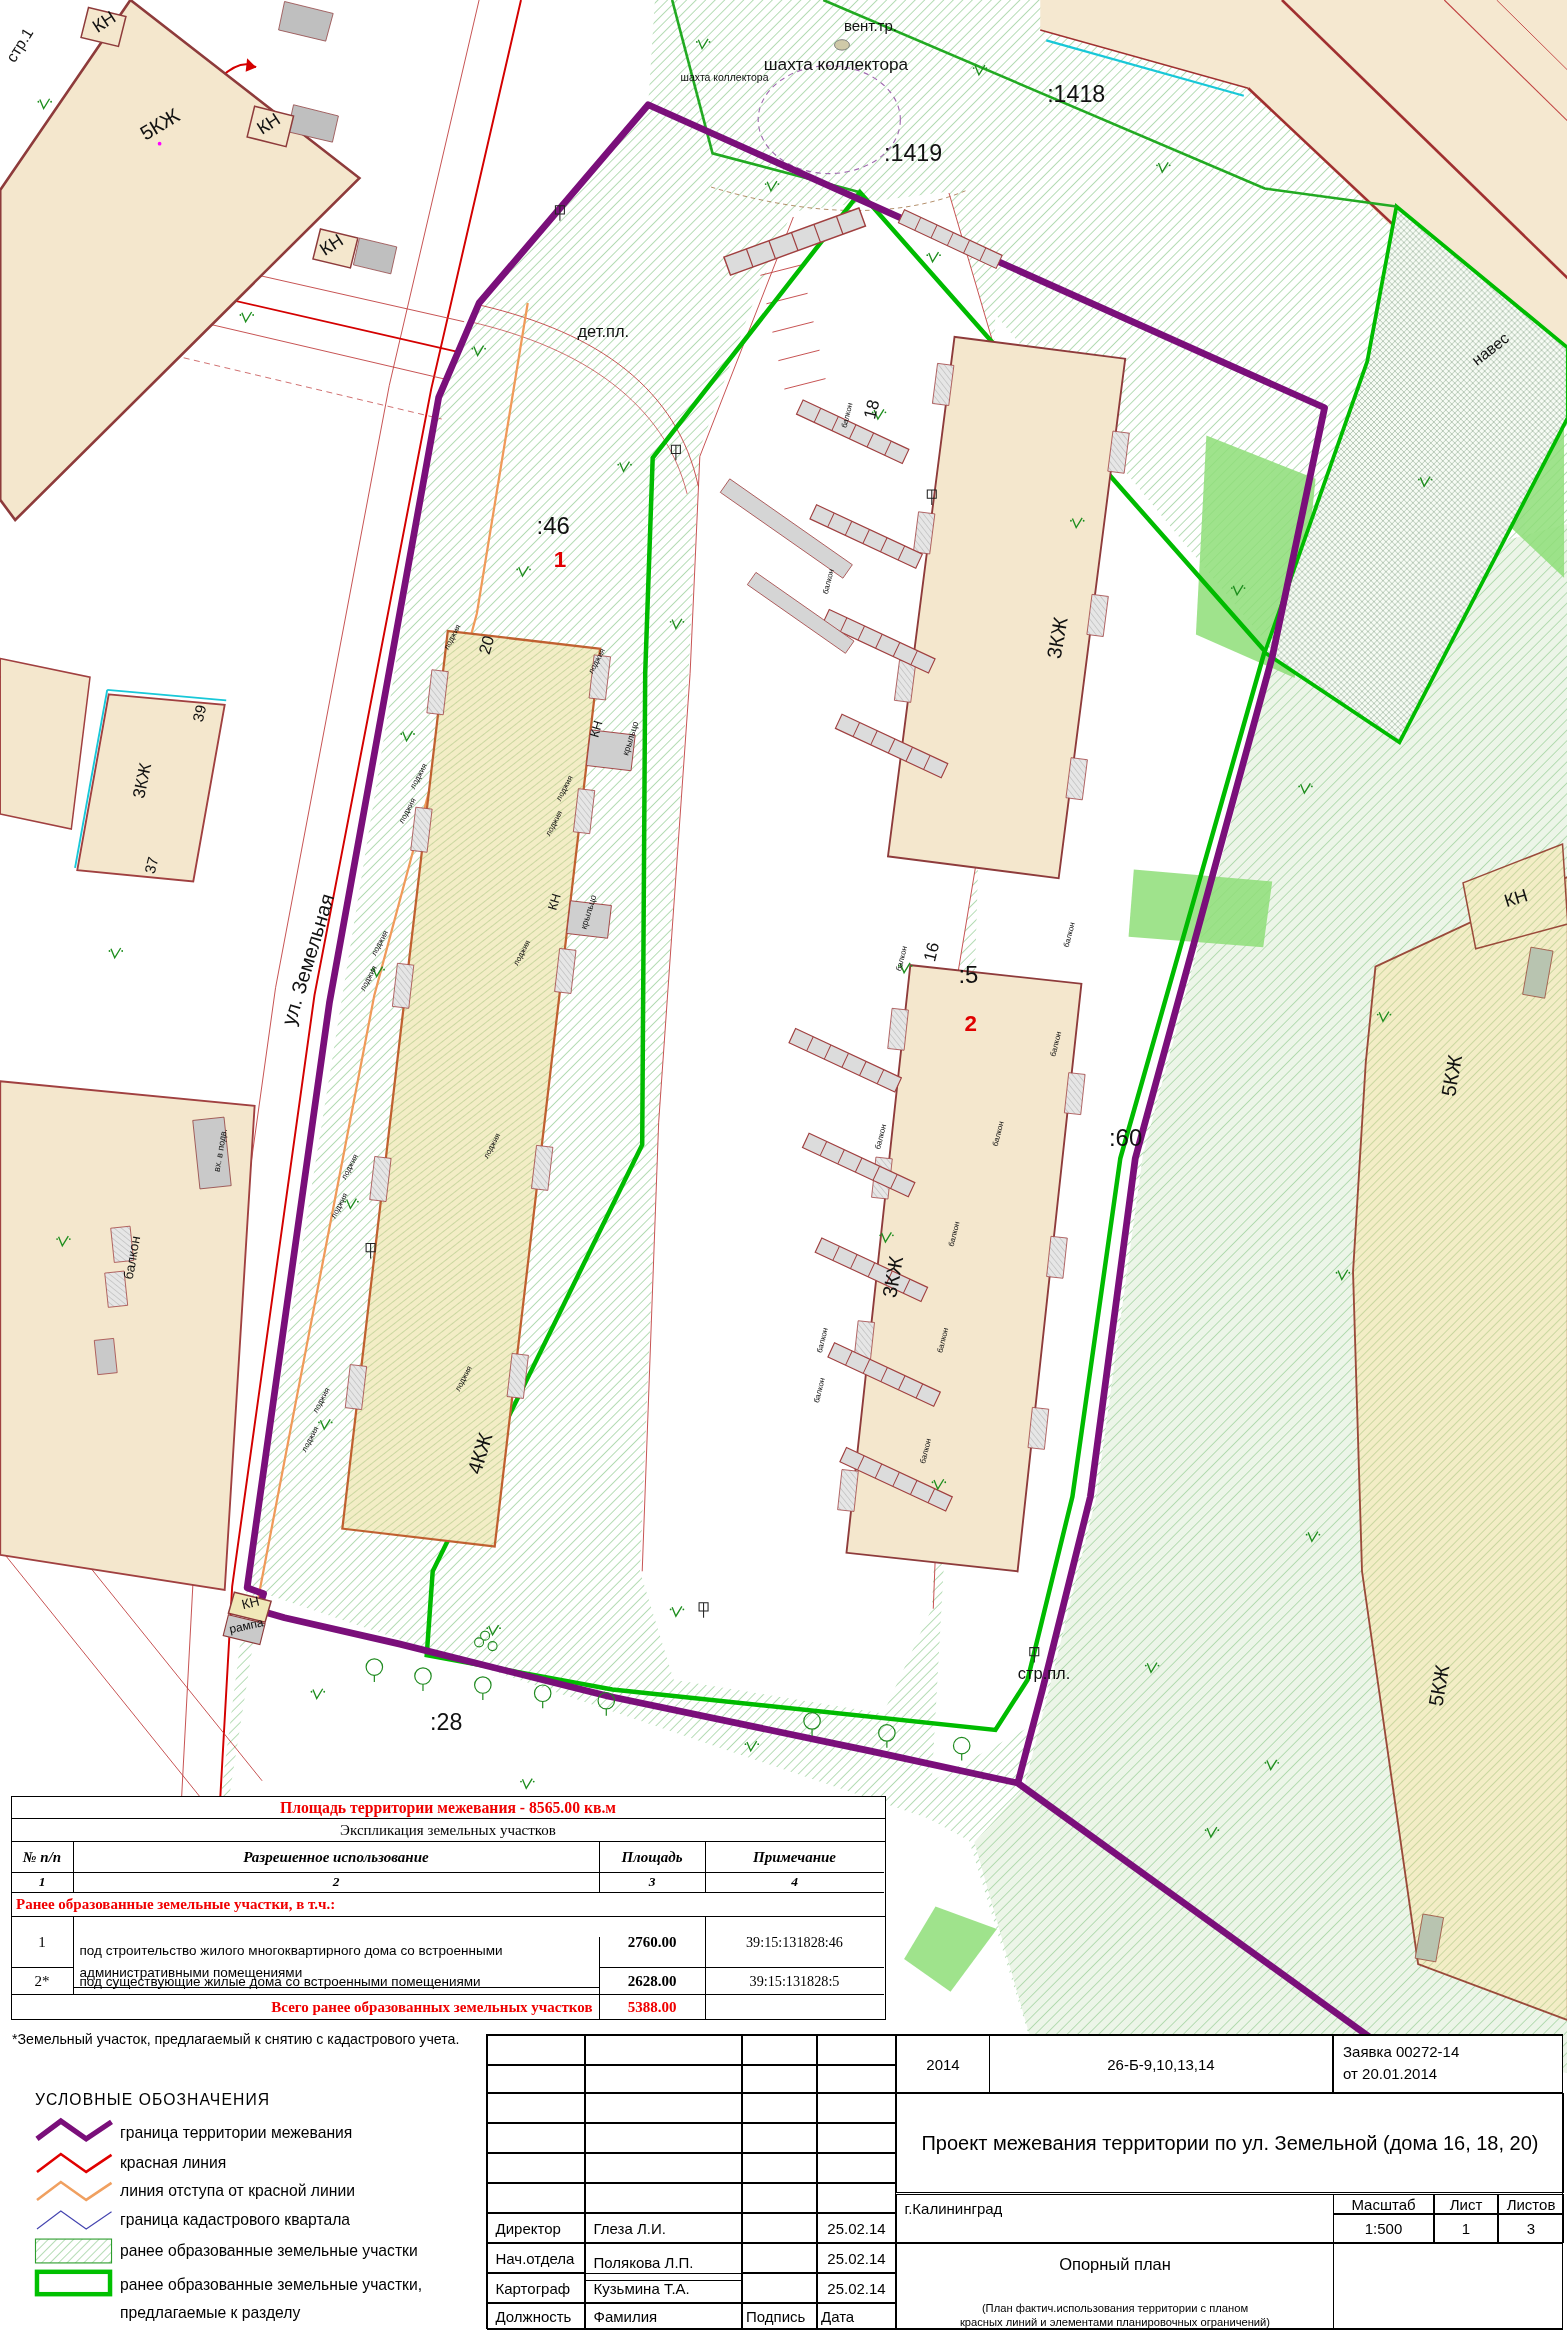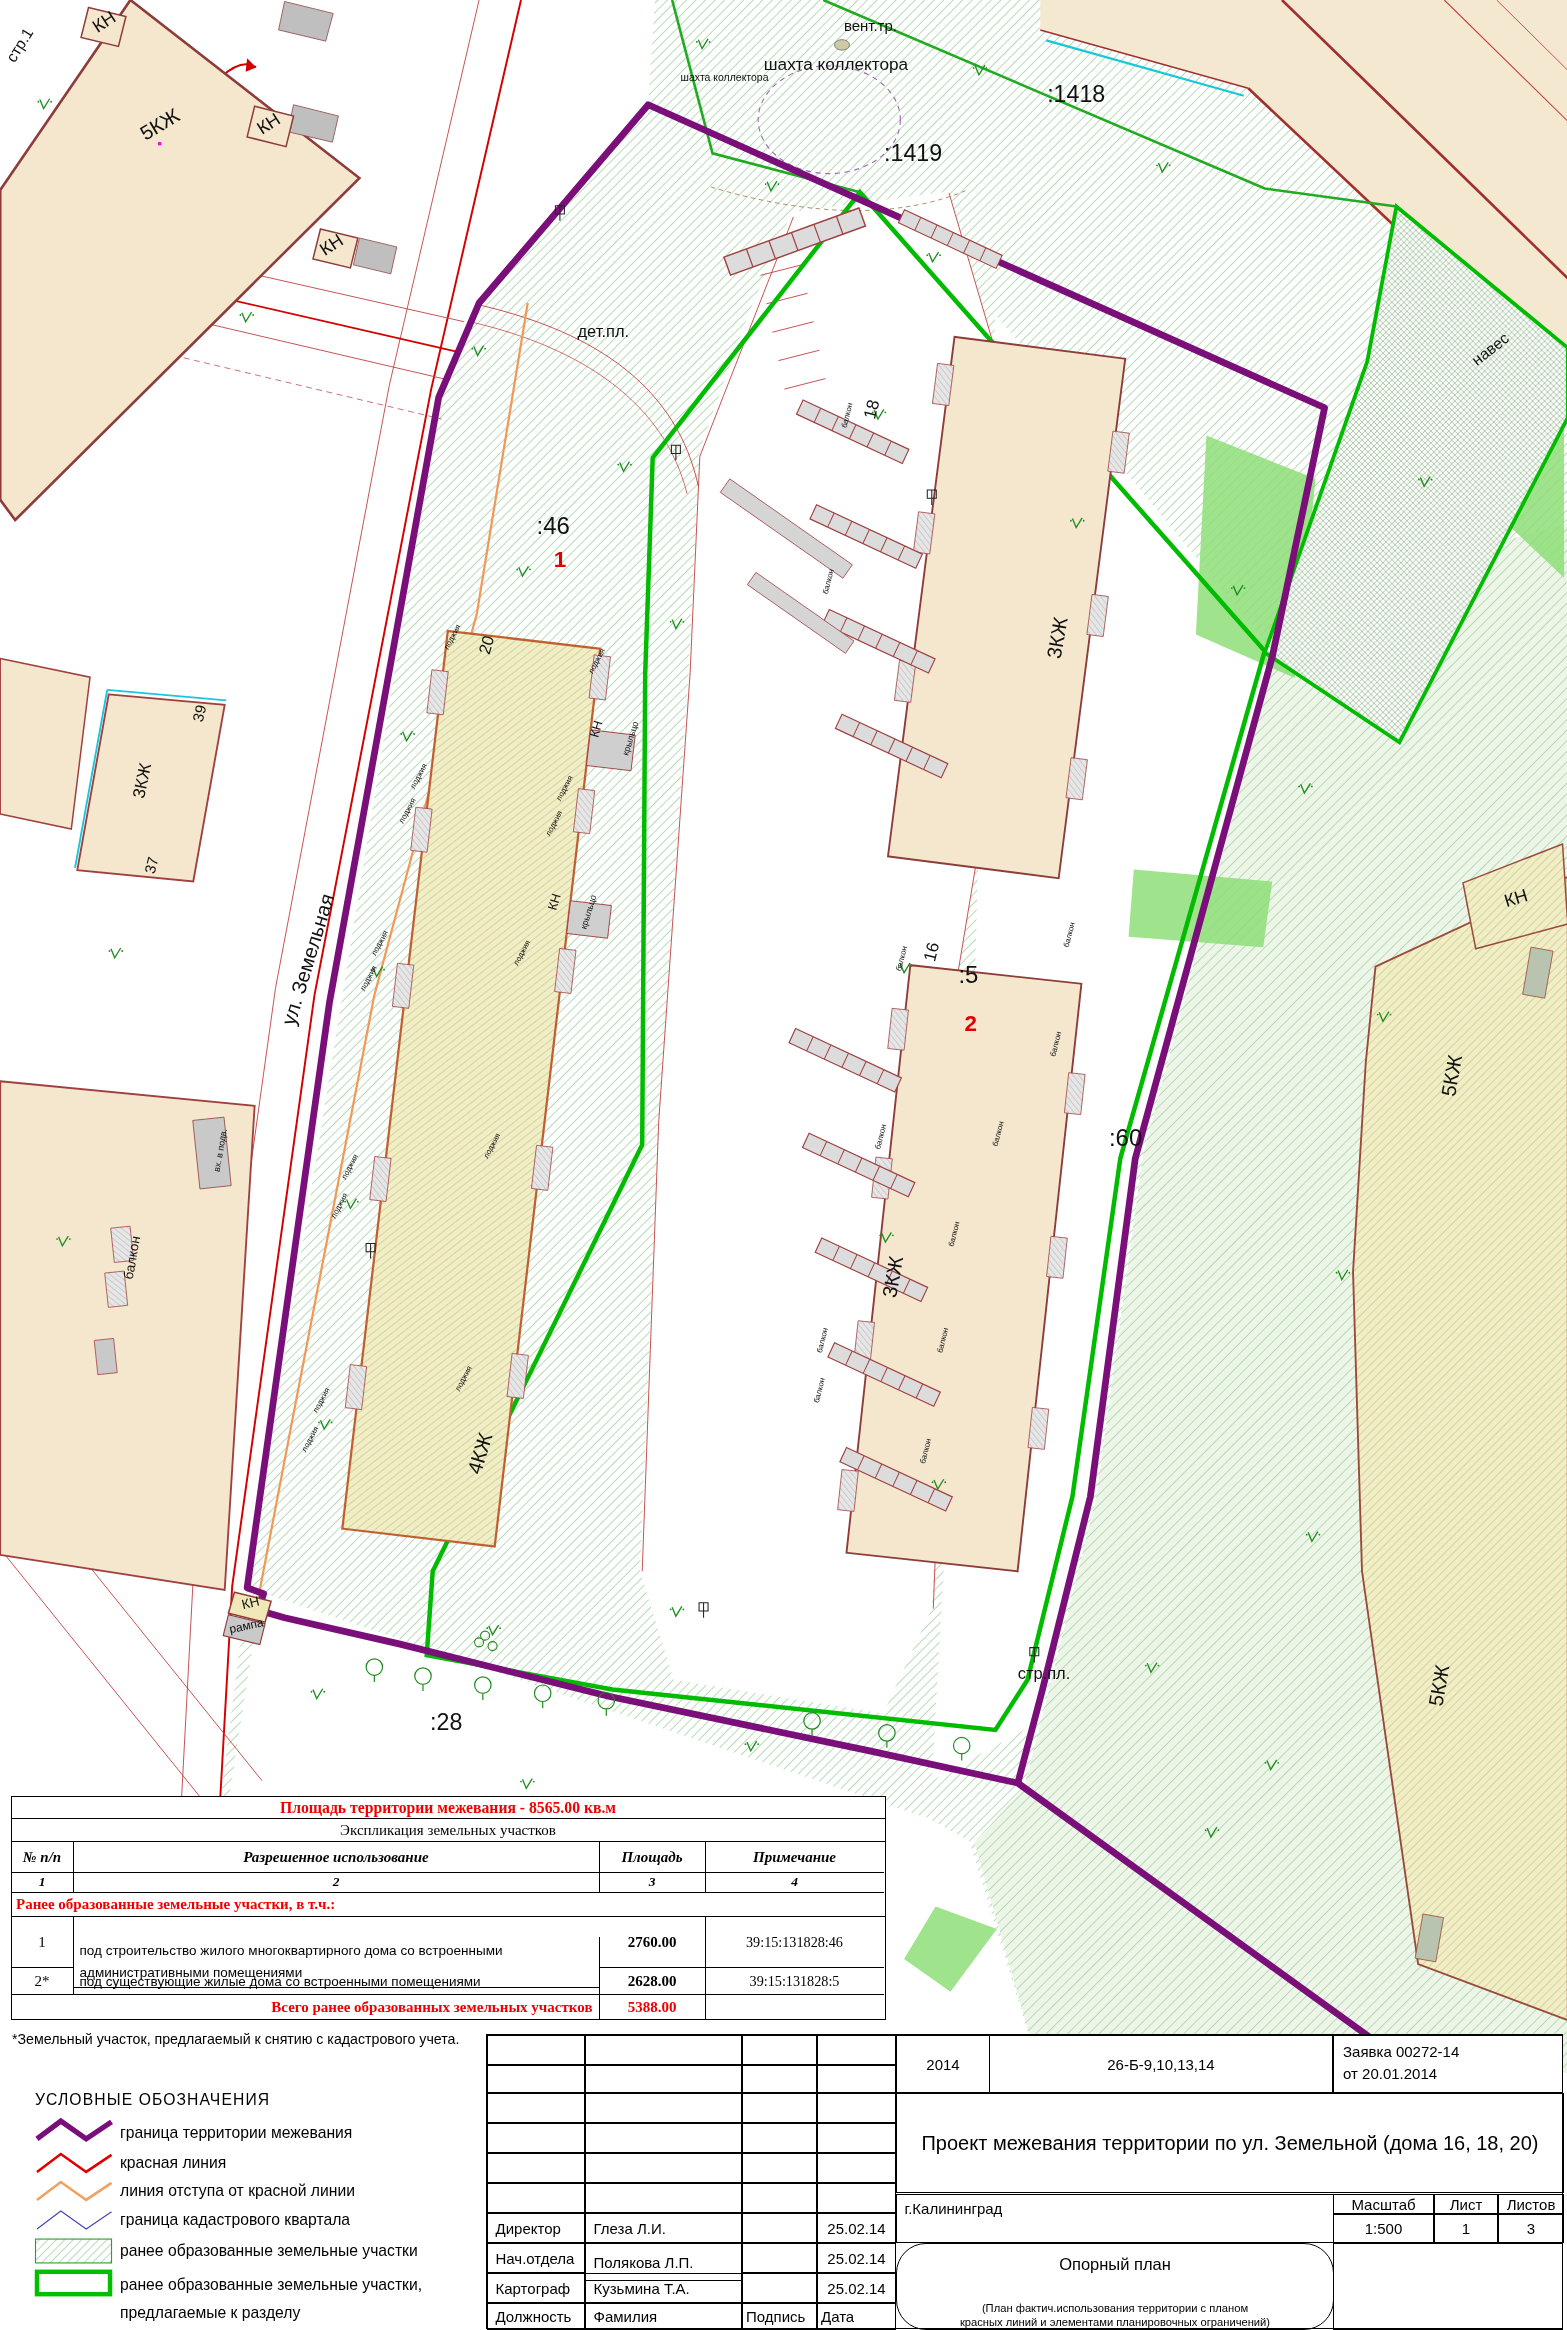--- a/index.html
+++ b/index.html
@@ -517,20 +517,20 @@
   <div class="c" style="left:409px;top:58px;width:668px;height:100px;font-size:20px;padding:0 5px;">Проект межевания территории по ул. Земельной (дома 16, 18, 20)</div>
 
   <div class="c top al2" style="left:409px;top:159px;width:438px;height:49px;align-items:flex-start;">г.Калининград</div>
   <div class="c" style="left:846px;top:159px;width:101px;height:20px;">Масштаб</div>
   <div class="c" style="left:947px;top:159px;width:64px;height:20px;">Лист</div>
   <div class="c" style="left:1011px;top:159px;width:66px;height:20px;">Листов</div>
   <div class="c" style="left:846px;top:179px;width:101px;height:29px;">1:500</div>
   <div class="c" style="left:947px;top:179px;width:64px;height:29px;">1</div>
   <div class="c" style="left:1011px;top:179px;width:66px;height:29px;">3</div>
 
-  <div class="c" style="left:409px;top:208px;width:438px;height:87px;flex-direction:column;justify-content:flex-start;padding-top:10.5px;border-radius:30px;">
+  <div class="c" style="left:409px;top:208px;width:438px;height:87px;flex-direction:column;justify-content:flex-start;padding-top:10.5px;">
     <span style="font-size:16.5px;">Опорный план</span>
     <span class="small" style="margin-top:27px;">(План фактич.использования территории с планом</span>
     <span class="small">красных линий и элементами планировочных ограничений)</span>
   </div>
   <div class="c" style="left:846px;top:208px;width:230px;height:87px;"></div>
 </div>
 
 
 </body></html>

